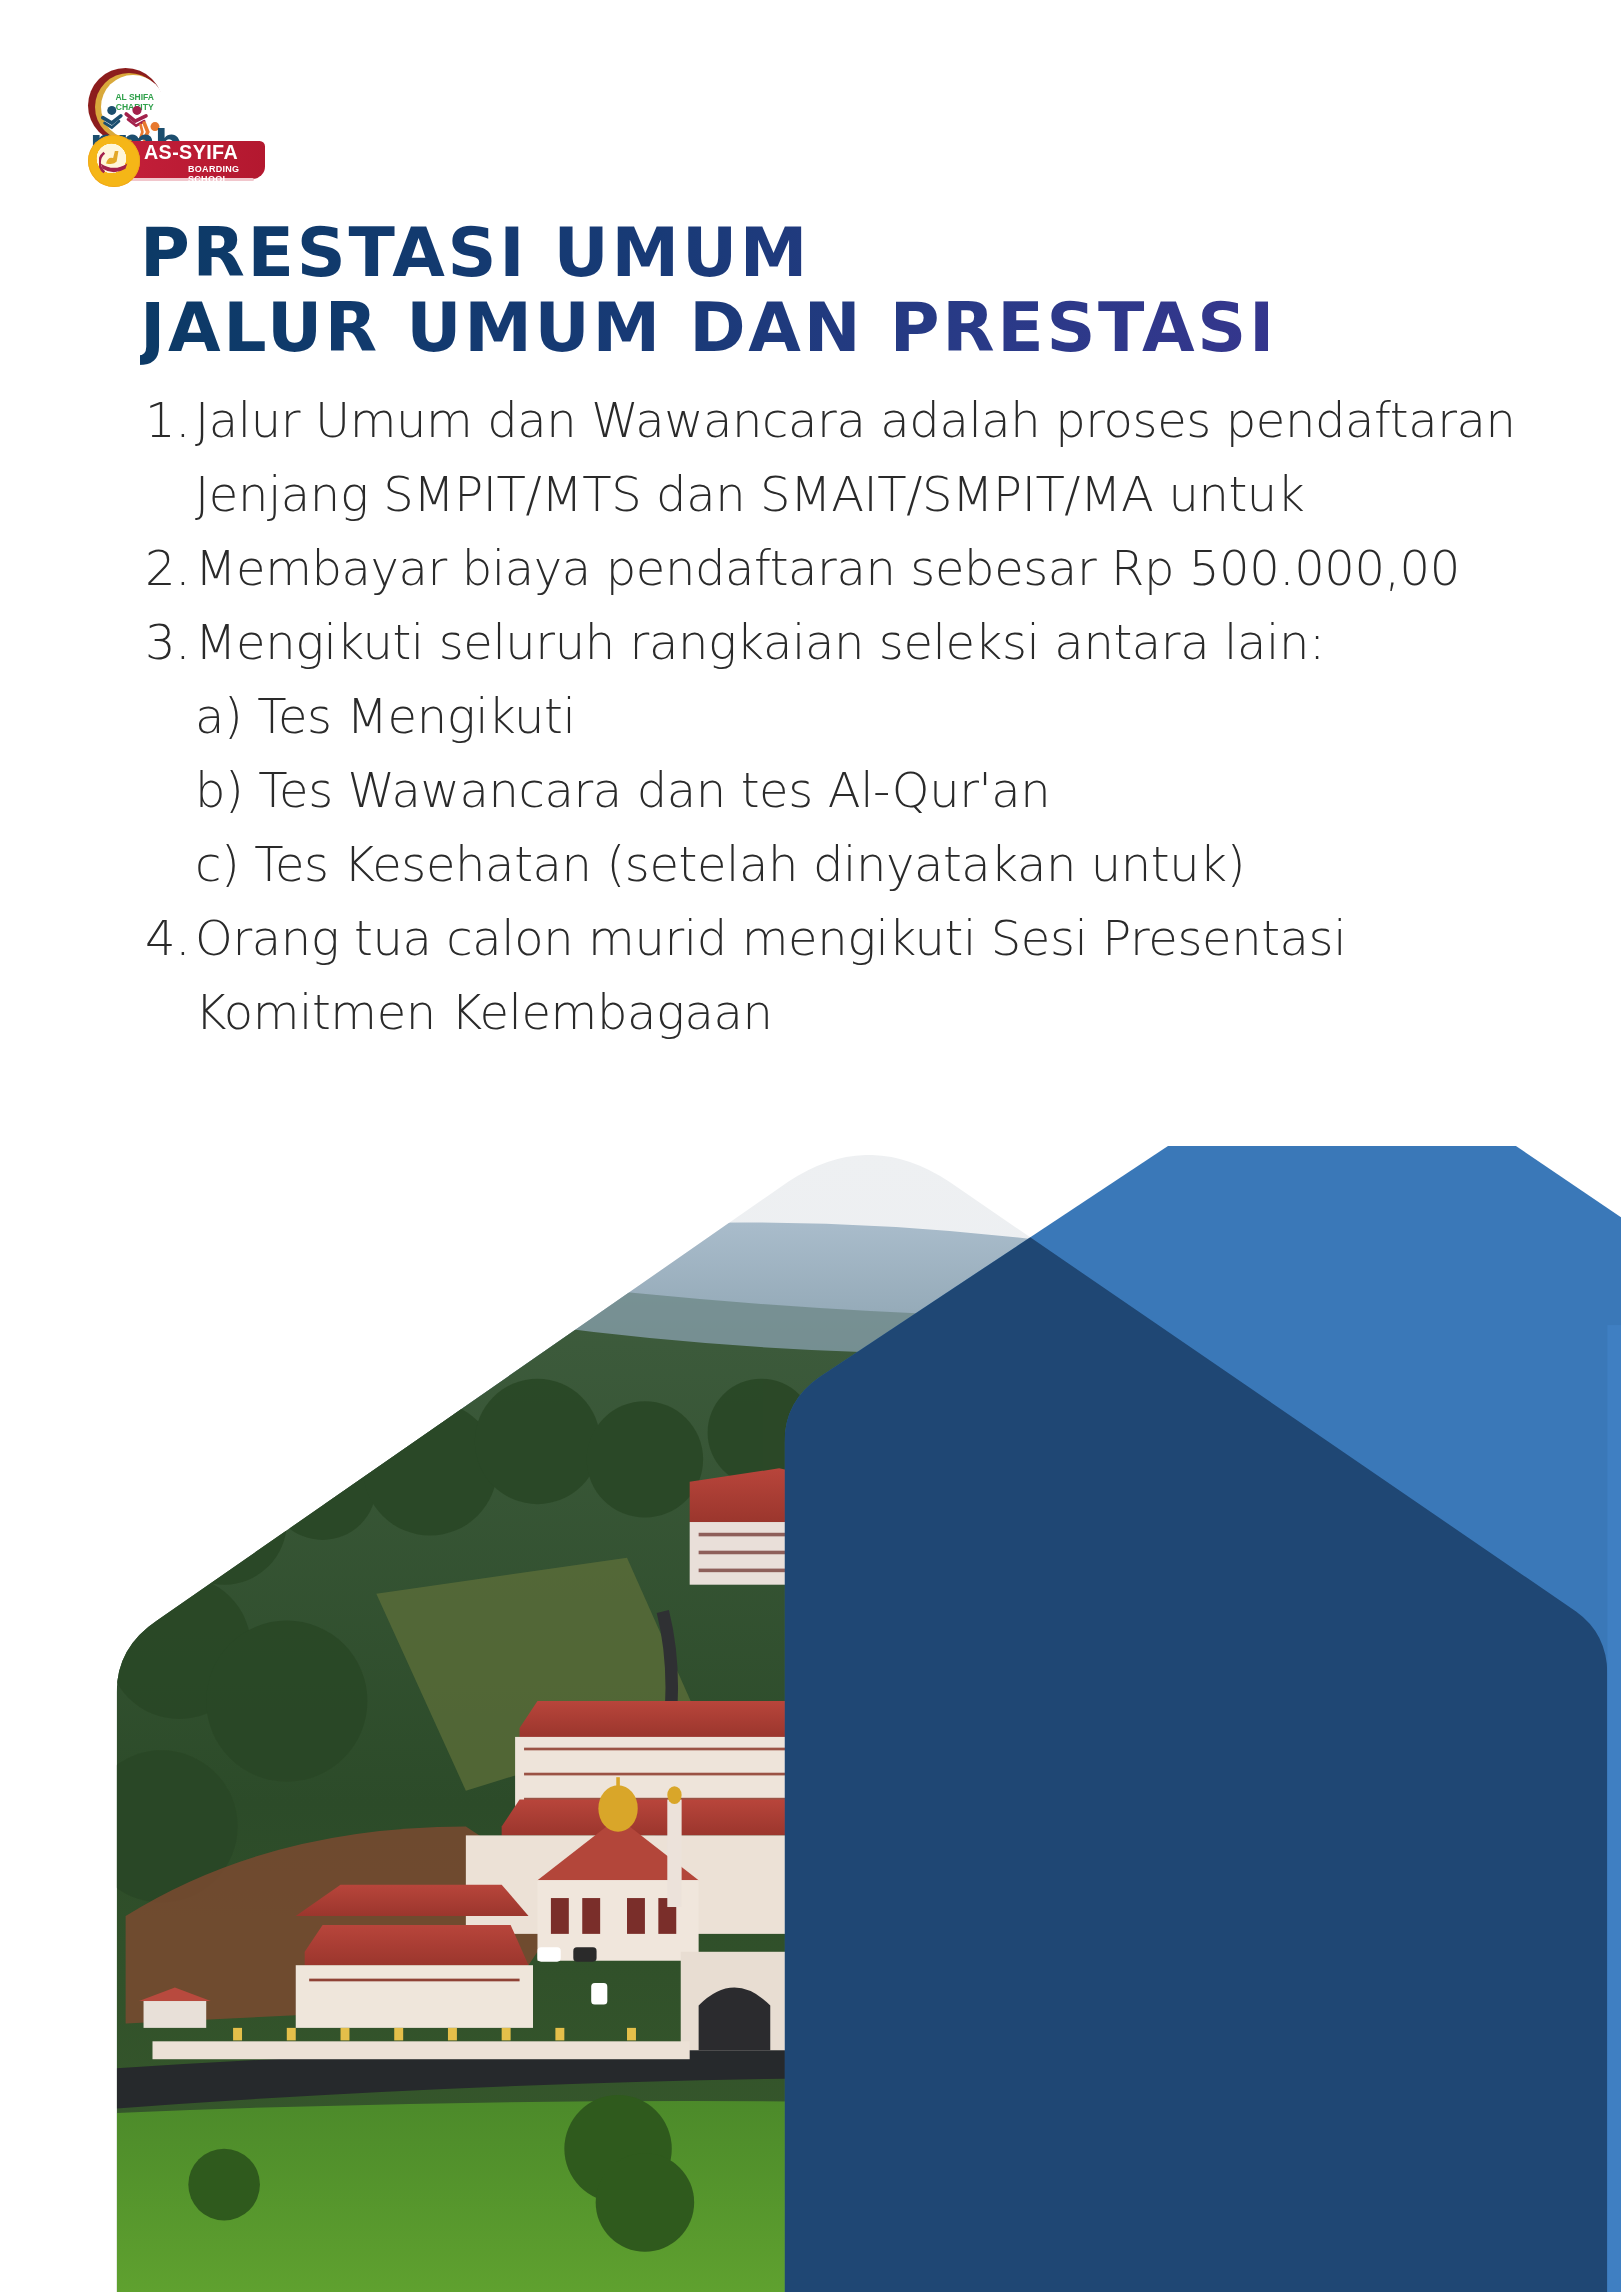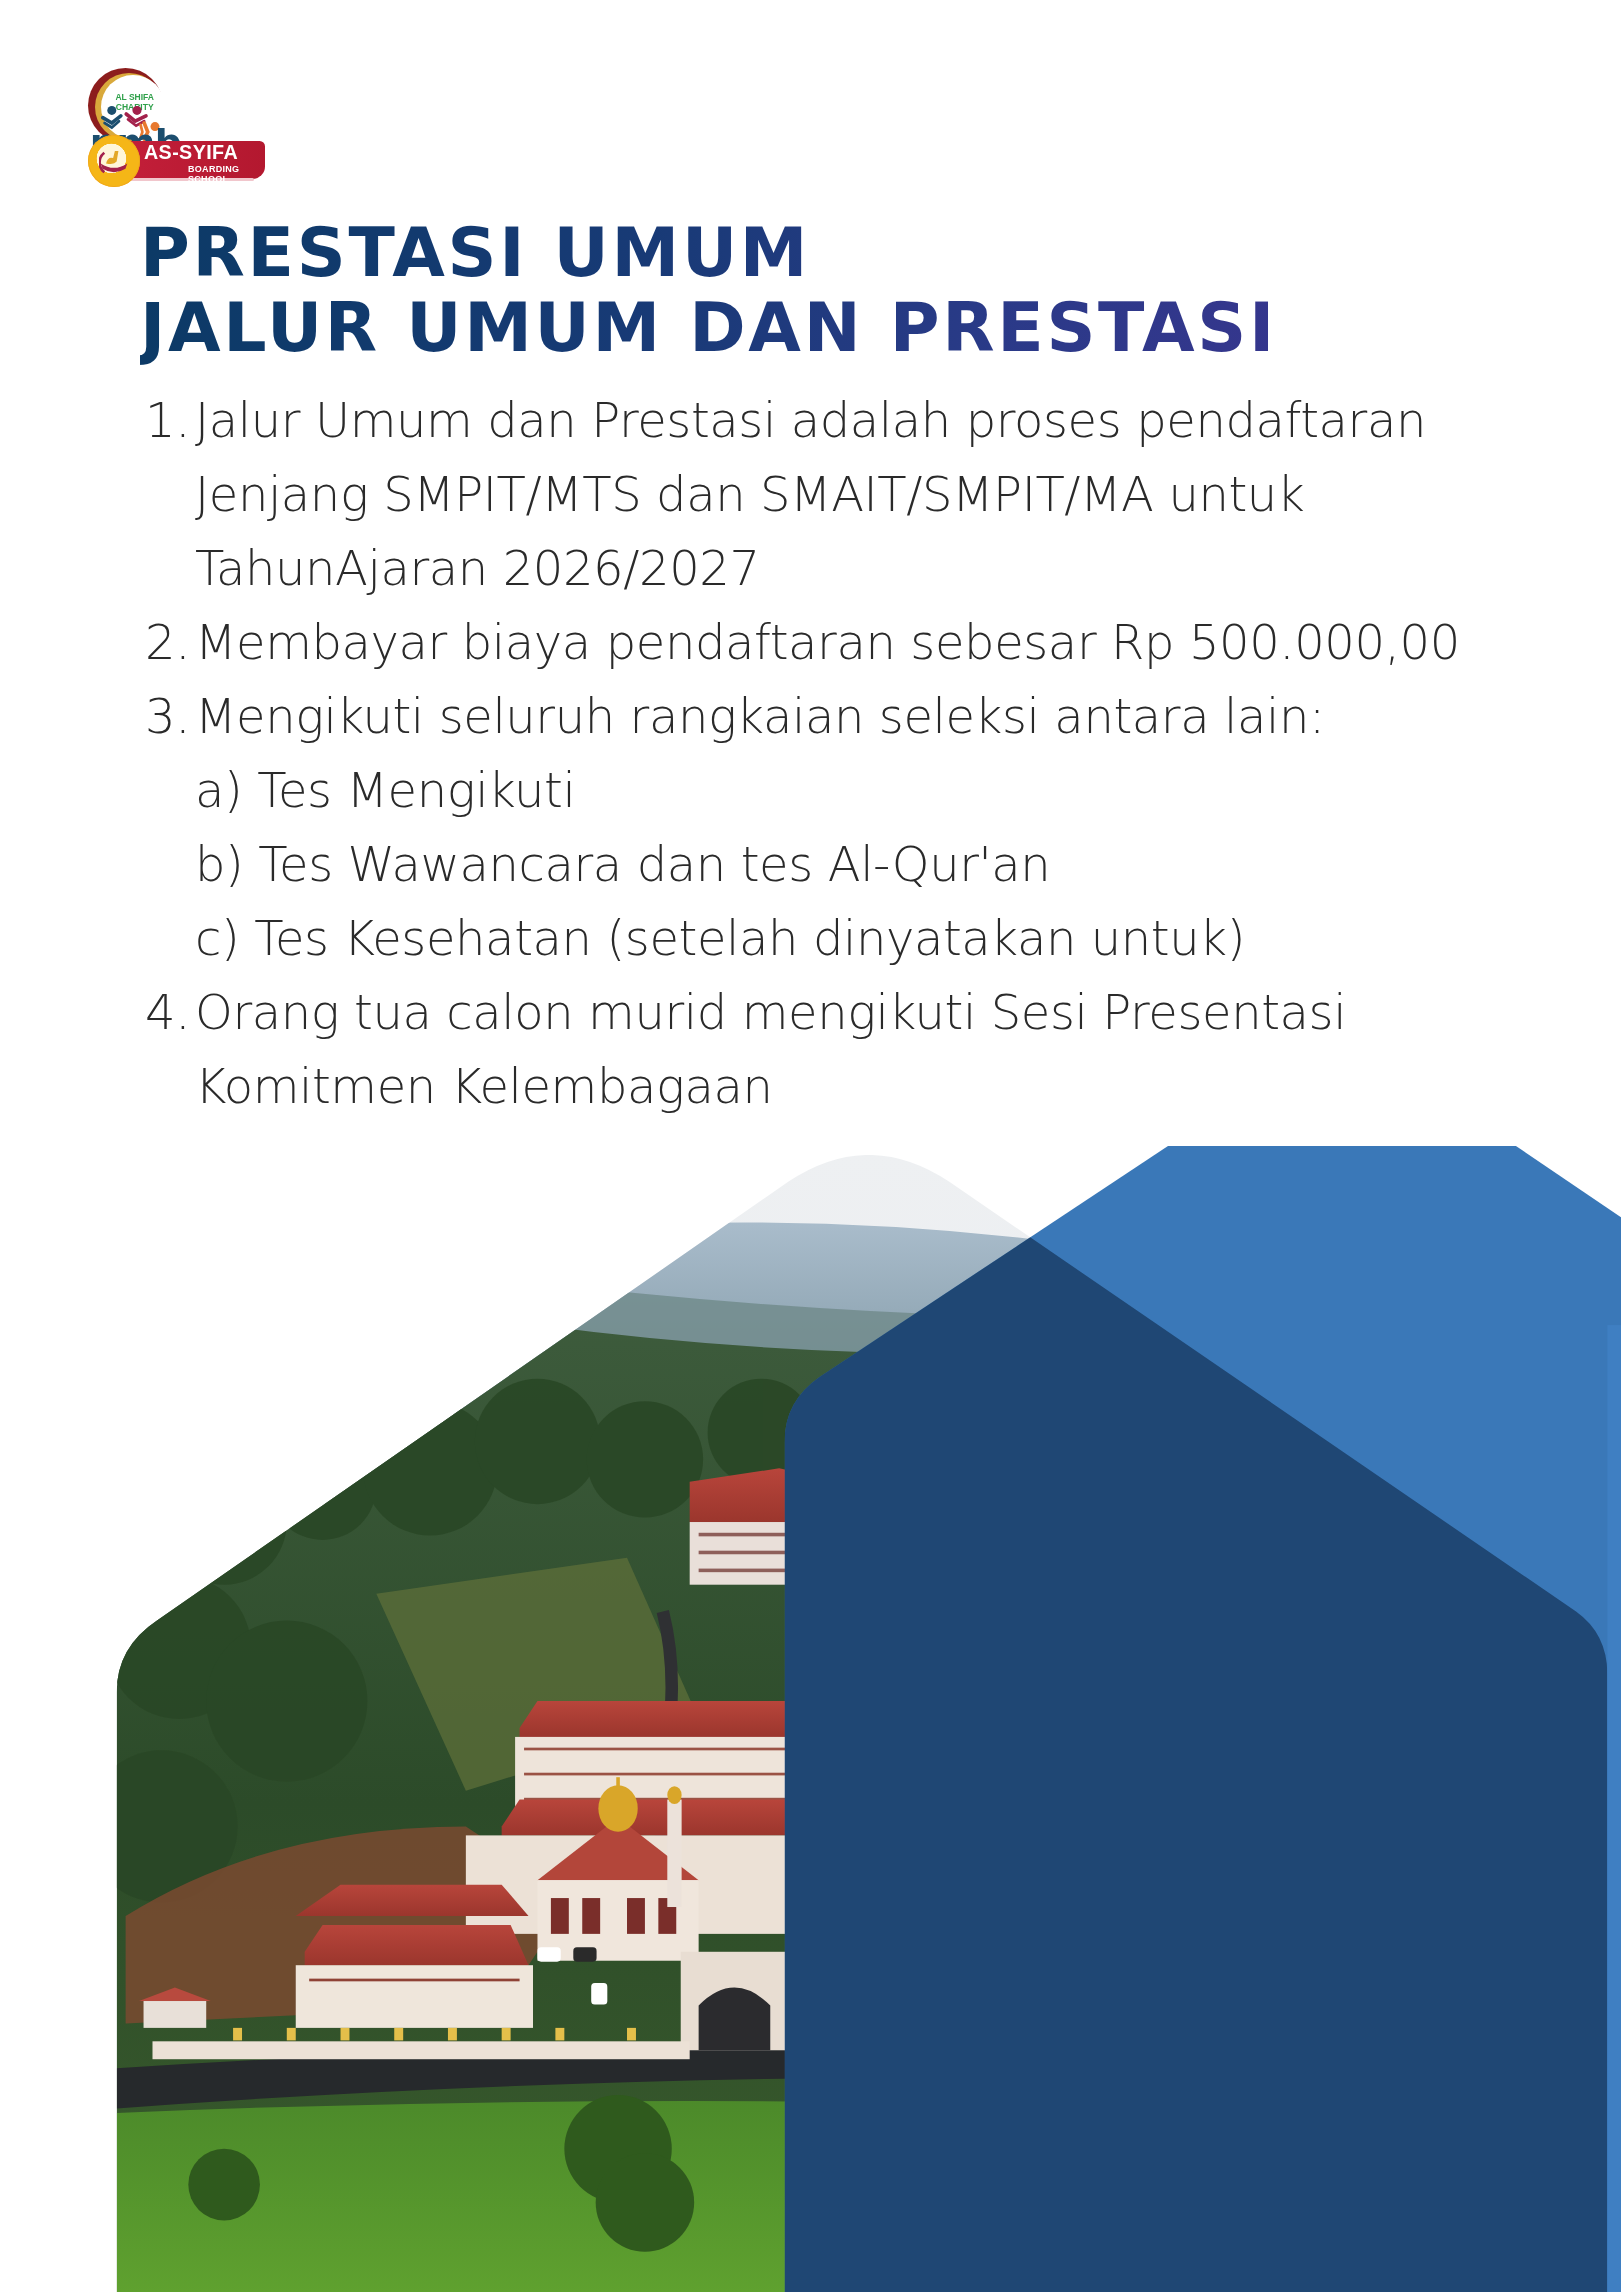--- a/index.html
+++ b/index.html
@@ -89,23 +89,22 @@
 
 <h1 class="title">
   <span class="line">PRESTASI UMUM</span>
   <span class="line">JALUR UMUM DAN PRESTASI</span>
 </h1>
 
 <div class="rules">
   <div class="rule">
     <span class="num">1.</span>
     <span class="txt">
-      <span class="ln">Jalur Umum dan Prestasi adalah proses pendaftaran</span>
+      <span class="ln">Jalur Umum dan Wawancara adalah proses pendaftaran</span>
       <span class="ln">Jenjang SMPIT/MTS dan SMAIT/SMPIT/MA untuk</span>
-      <span class="ln">TahunAjaran 2026/2027</span>
     </span>
   </div>
   <div class="rule">
     <span class="num">2.</span>
     <span class="txt">
       <span class="ln">Membayar biaya pendaftaran sebesar Rp 500.000,00</span>
     </span>
   </div>
   <div class="rule">
     <span class="num">3.</span>

